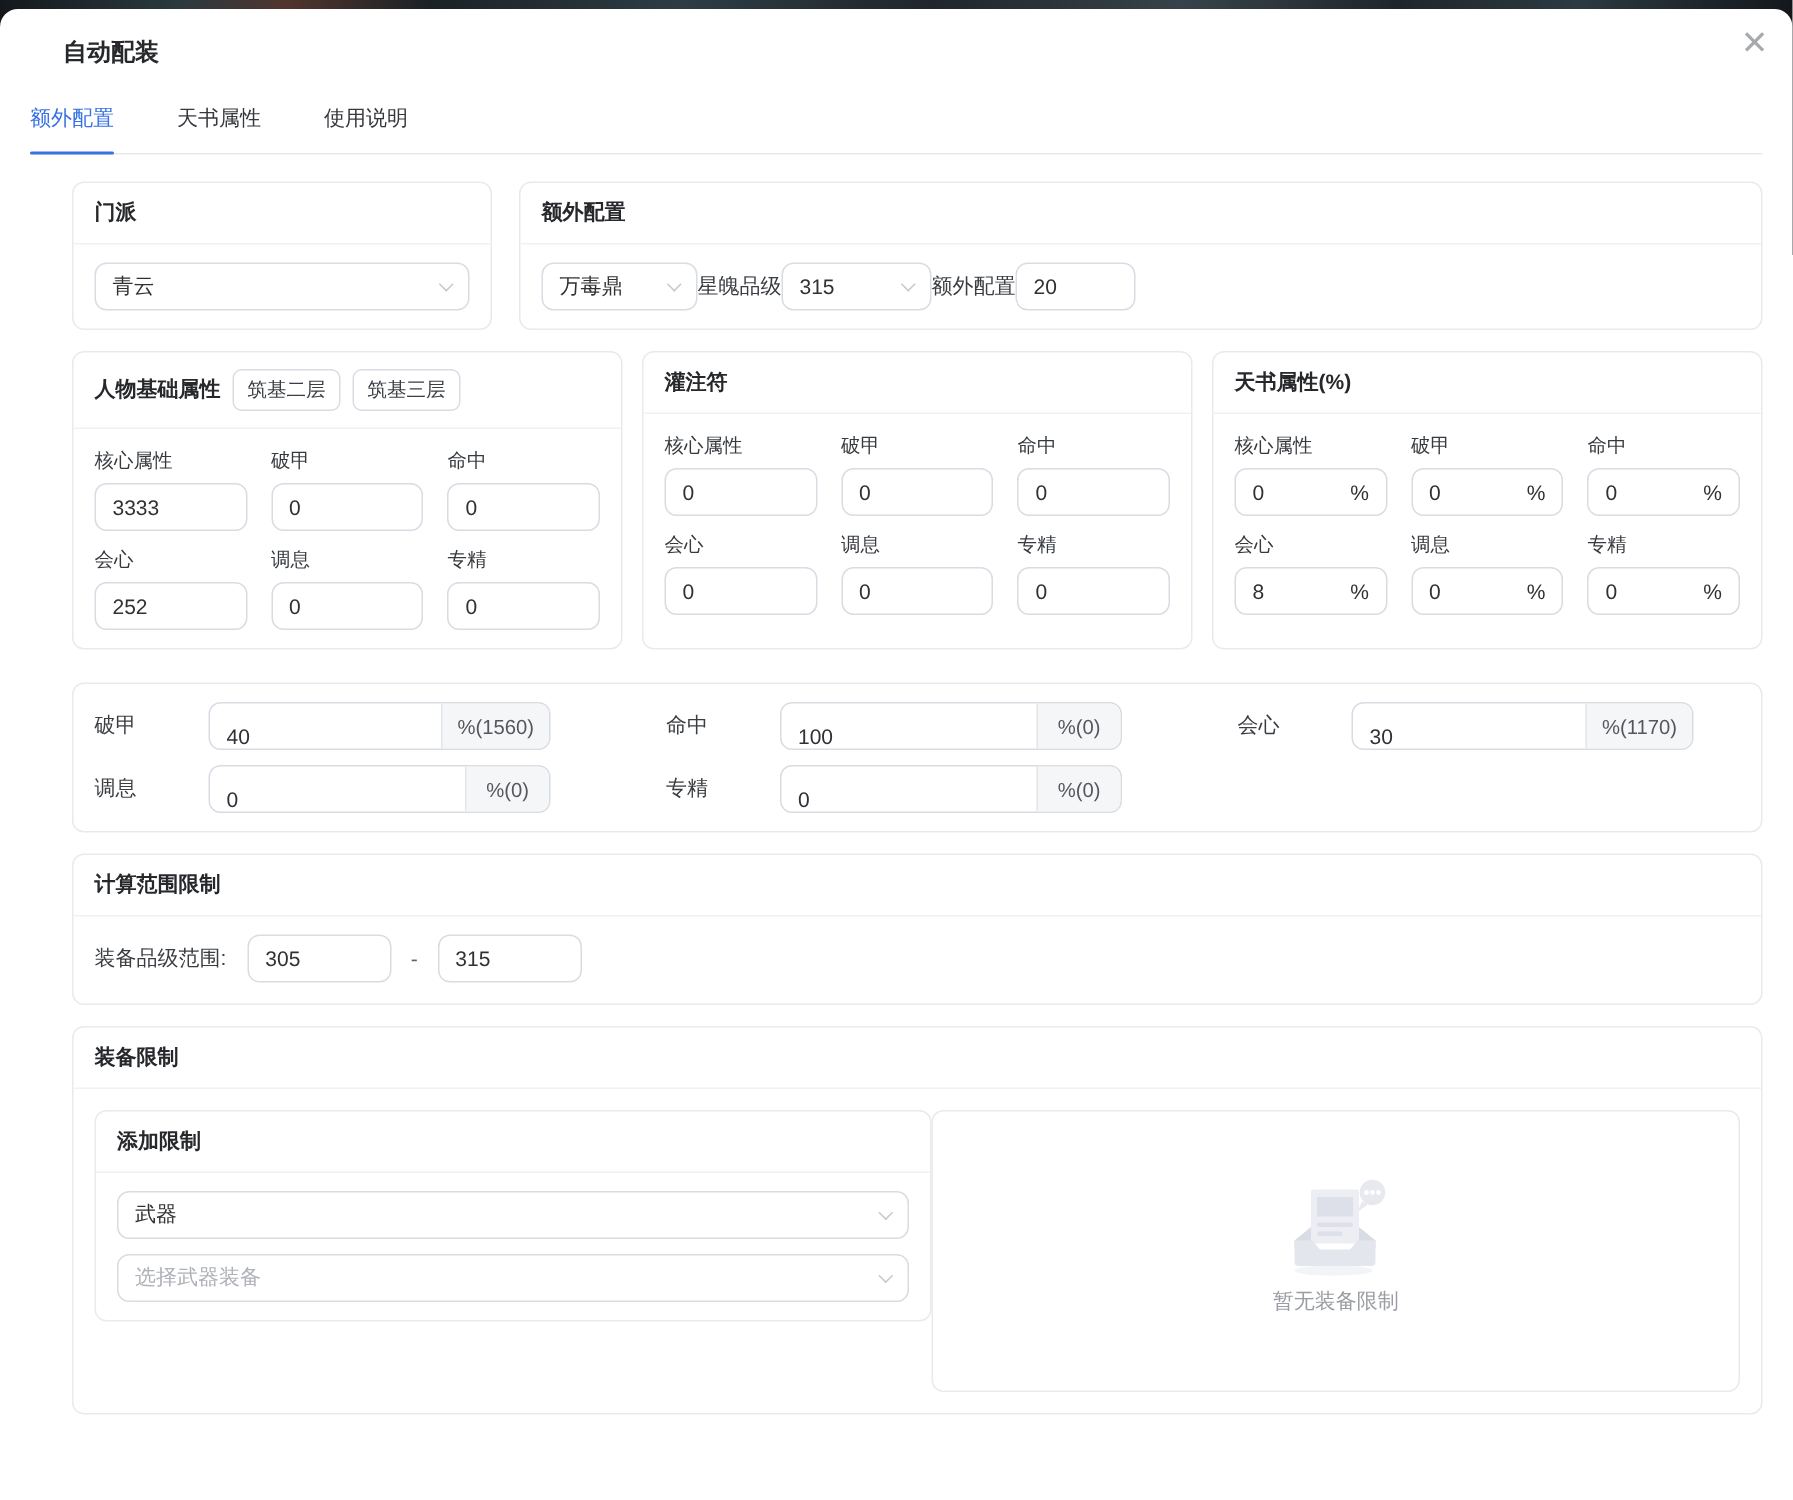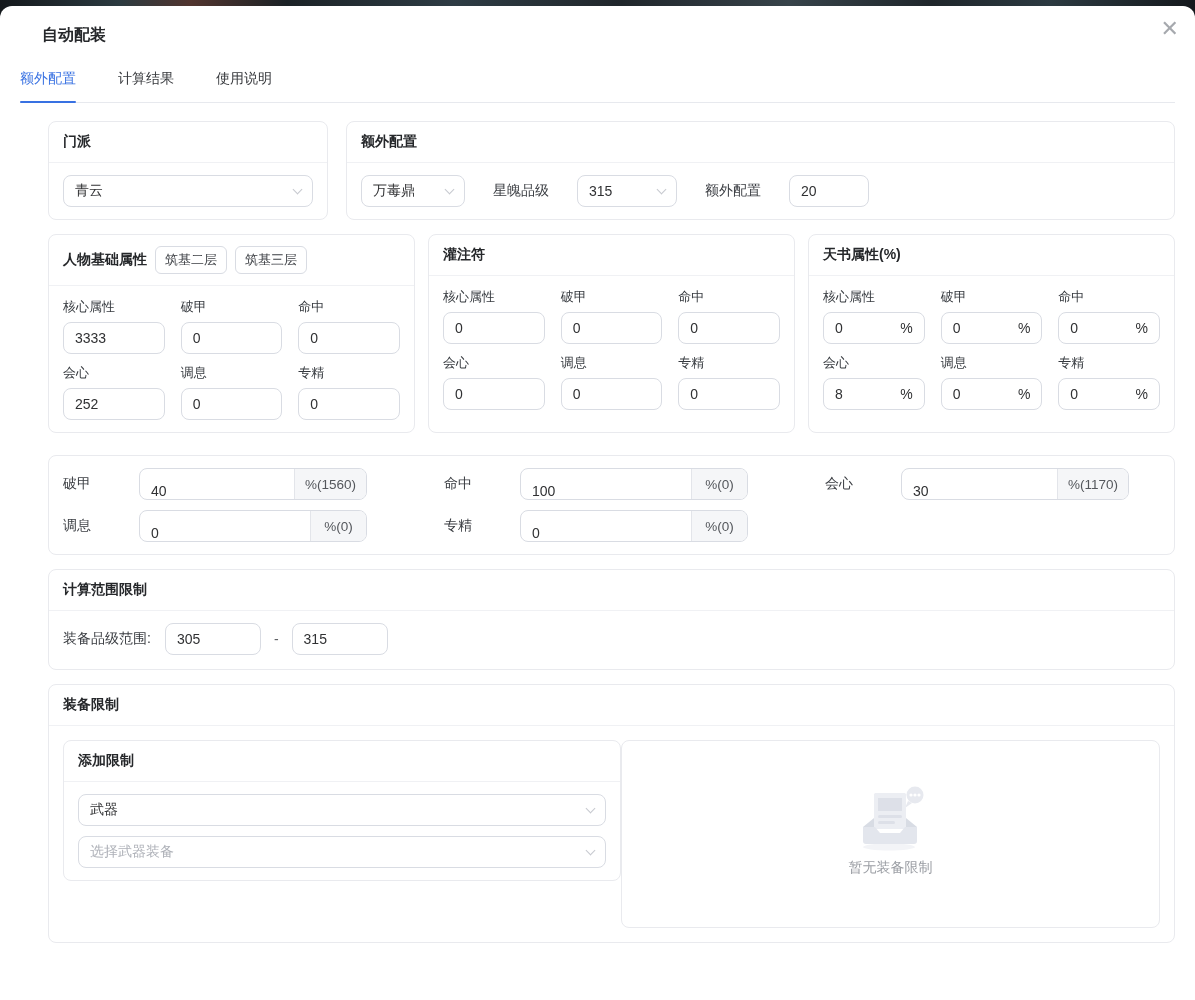--- a/index.html
+++ b/index.html
@@ -27,21 +27,21 @@
   .card-b { padding:12px 14px; }
 
   .row1 { display:flex; gap:18px; margin-bottom:14px; }
   .menpai-card { width:280px; }
   .extra-card { flex:1; }
 
   .ctrl { height:32px; border:1px solid #d9dce3; border-radius:8px; display:flex; align-items:center; padding:0 11px; font-size:14px; color:#303133; background:#fff; cursor:pointer; }
   .chev { margin-left:auto; width:7px; height:7px; border-right:1.4px solid #c6c9cf; border-bottom:1.4px solid #c6c9cf; transform:rotate(45deg); margin-top:-4px; flex:none; }
   .placeholder { color:#aeb1b8; }
 
-  .inline-row { display:flex; align-items:center; gap:28px;text-align:right; }
+  .inline-row { display:flex; align-items:center; gap:0;text-align:right; }
   .inline-label { font-size:14px; color:#3a3d42; white-space:nowrap; }
 
   .row2 { display:flex; gap:13px; margin-bottom:22px; }
   .row2 .card { flex:1; }
   .grid3 { display:grid; grid-template-columns:repeat(3,1fr); column-gap:16px; row-gap:10px; }
   .f-label { font-size:13px; color:#363a3f; margin-bottom:6px; }
   .input-box { height:32px; border:1px solid #d9dce3; border-radius:8px; display:flex; align-items:center; padding:0 11px; font-size:14px; color:#303133; background:#fff; }
   .input-box .suffix { margin-left:auto; color:#303133; }
 
   .mini-btn { border:1px solid #d9dce3; border-radius:6px; padding:4px 9px; font-size:13px; font-weight:400; color:#3a3d42; background:#fff; cursor:pointer; white-space:nowrap; }
@@ -76,21 +76,21 @@
 
 <div class="modal">
 
   <div class="m-header">
     <div class="m-title">自动配装</div>
     <div class="close">✕</div>
   </div>
 
   <div class="tabs">
     <div class="tab active">额外配置</div>
-    <div class="tab">计算结果</div>
+    <div class="tab">天书属性</div>
     <div class="tab">使用说明</div>
   </div>
 
   <div class="content">
 
     <div class="row1">
       <div class="card menpai-card">
         <div class="card-h">门派</div>
         <div class="card-b">
           <div class="ctrl">

